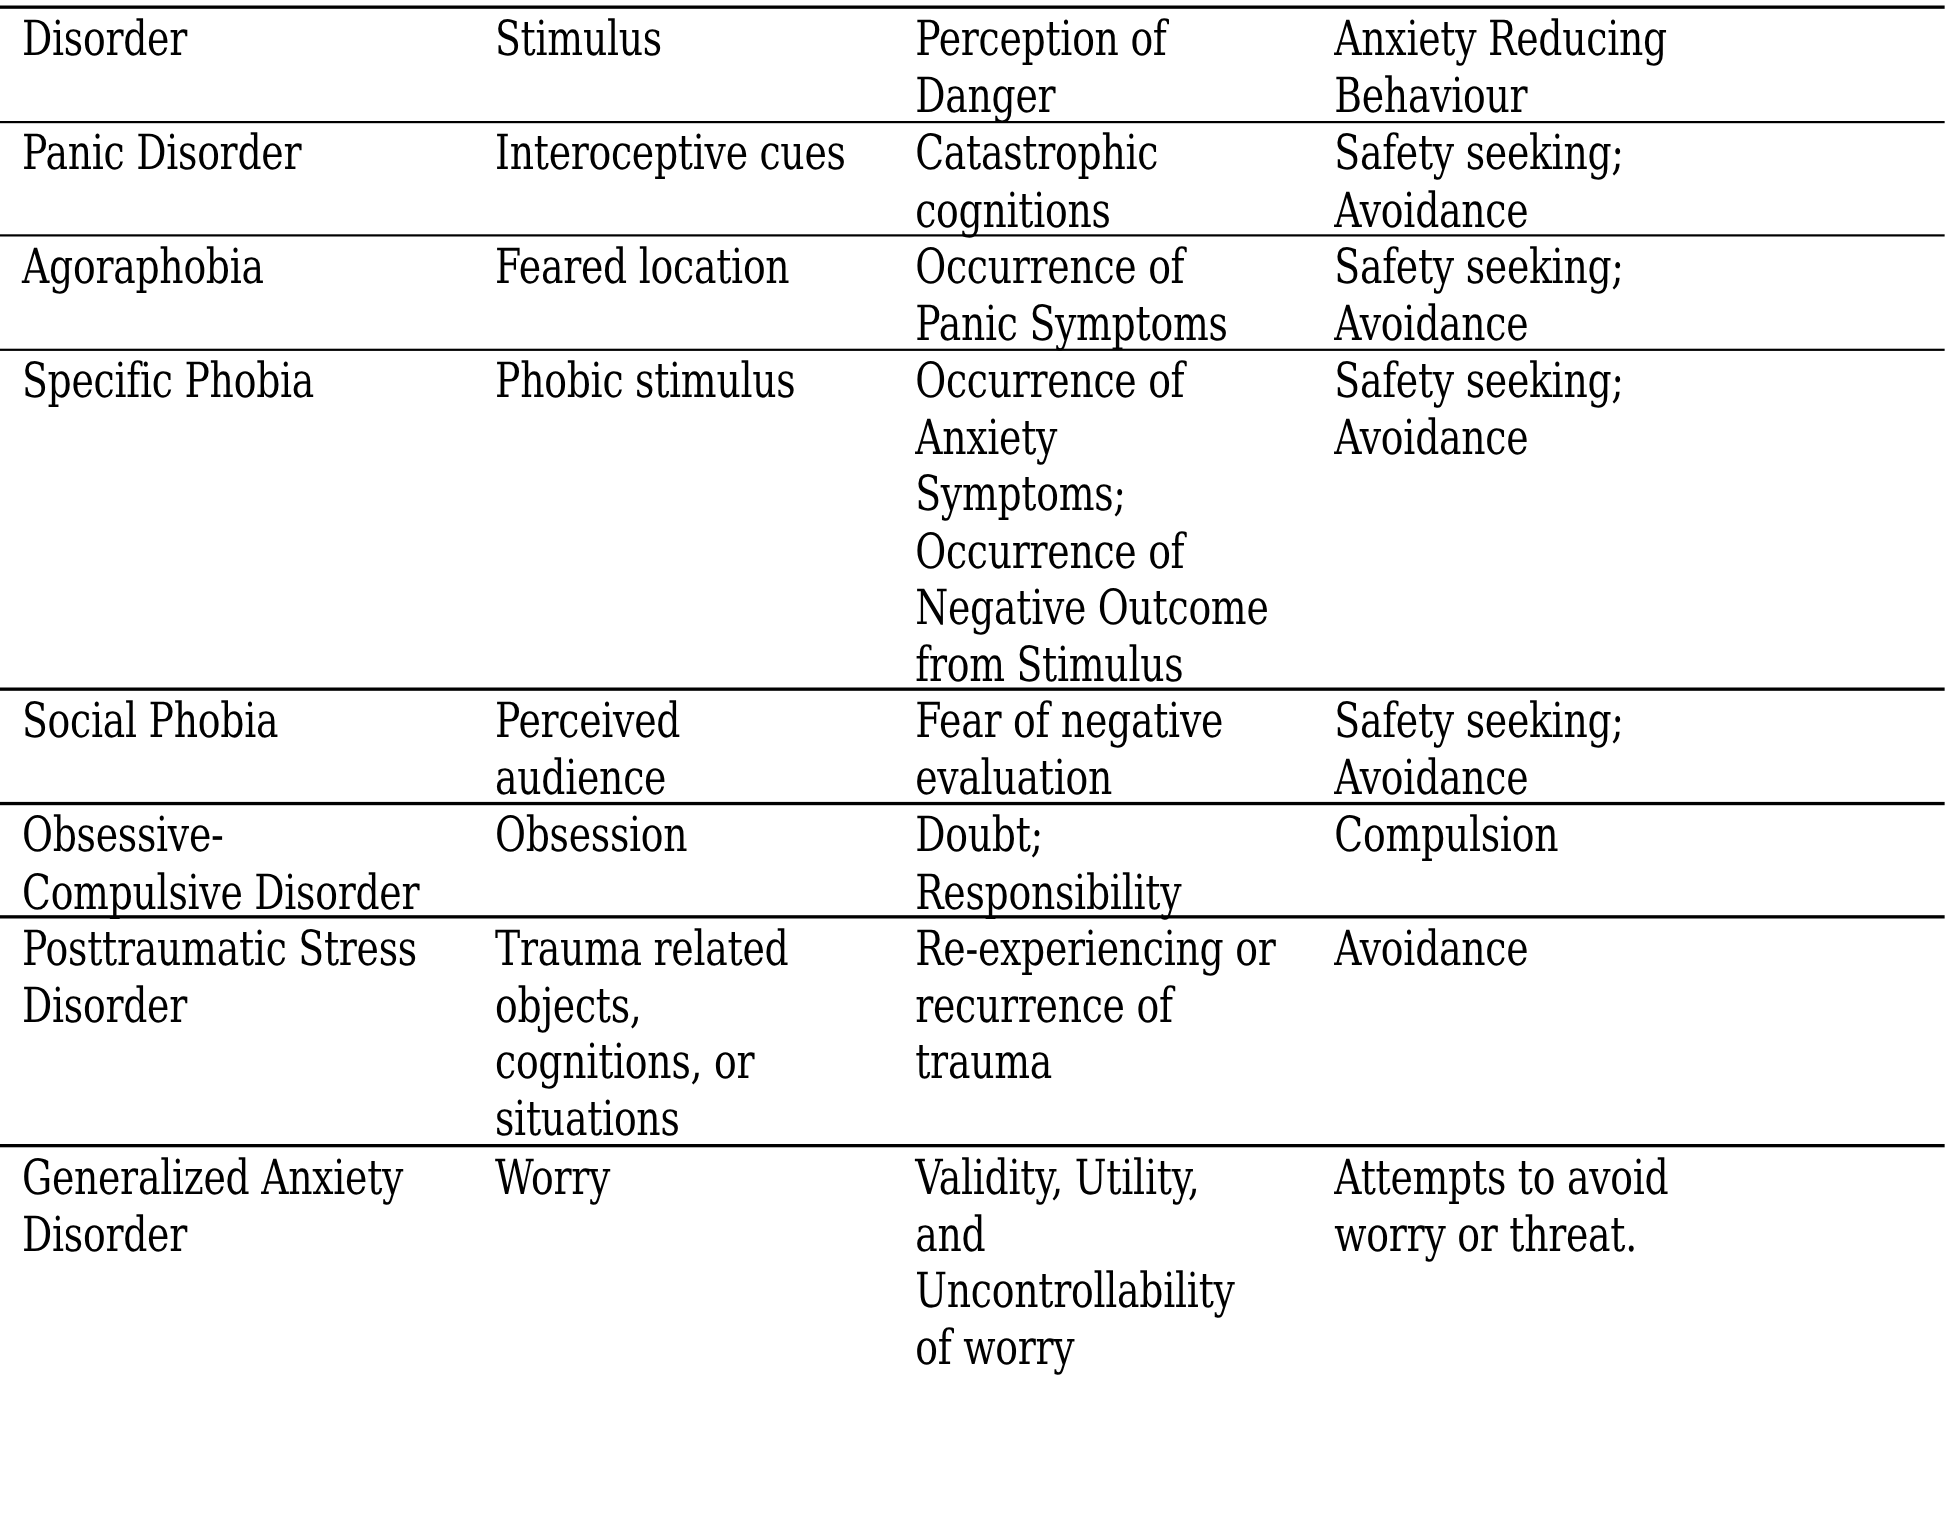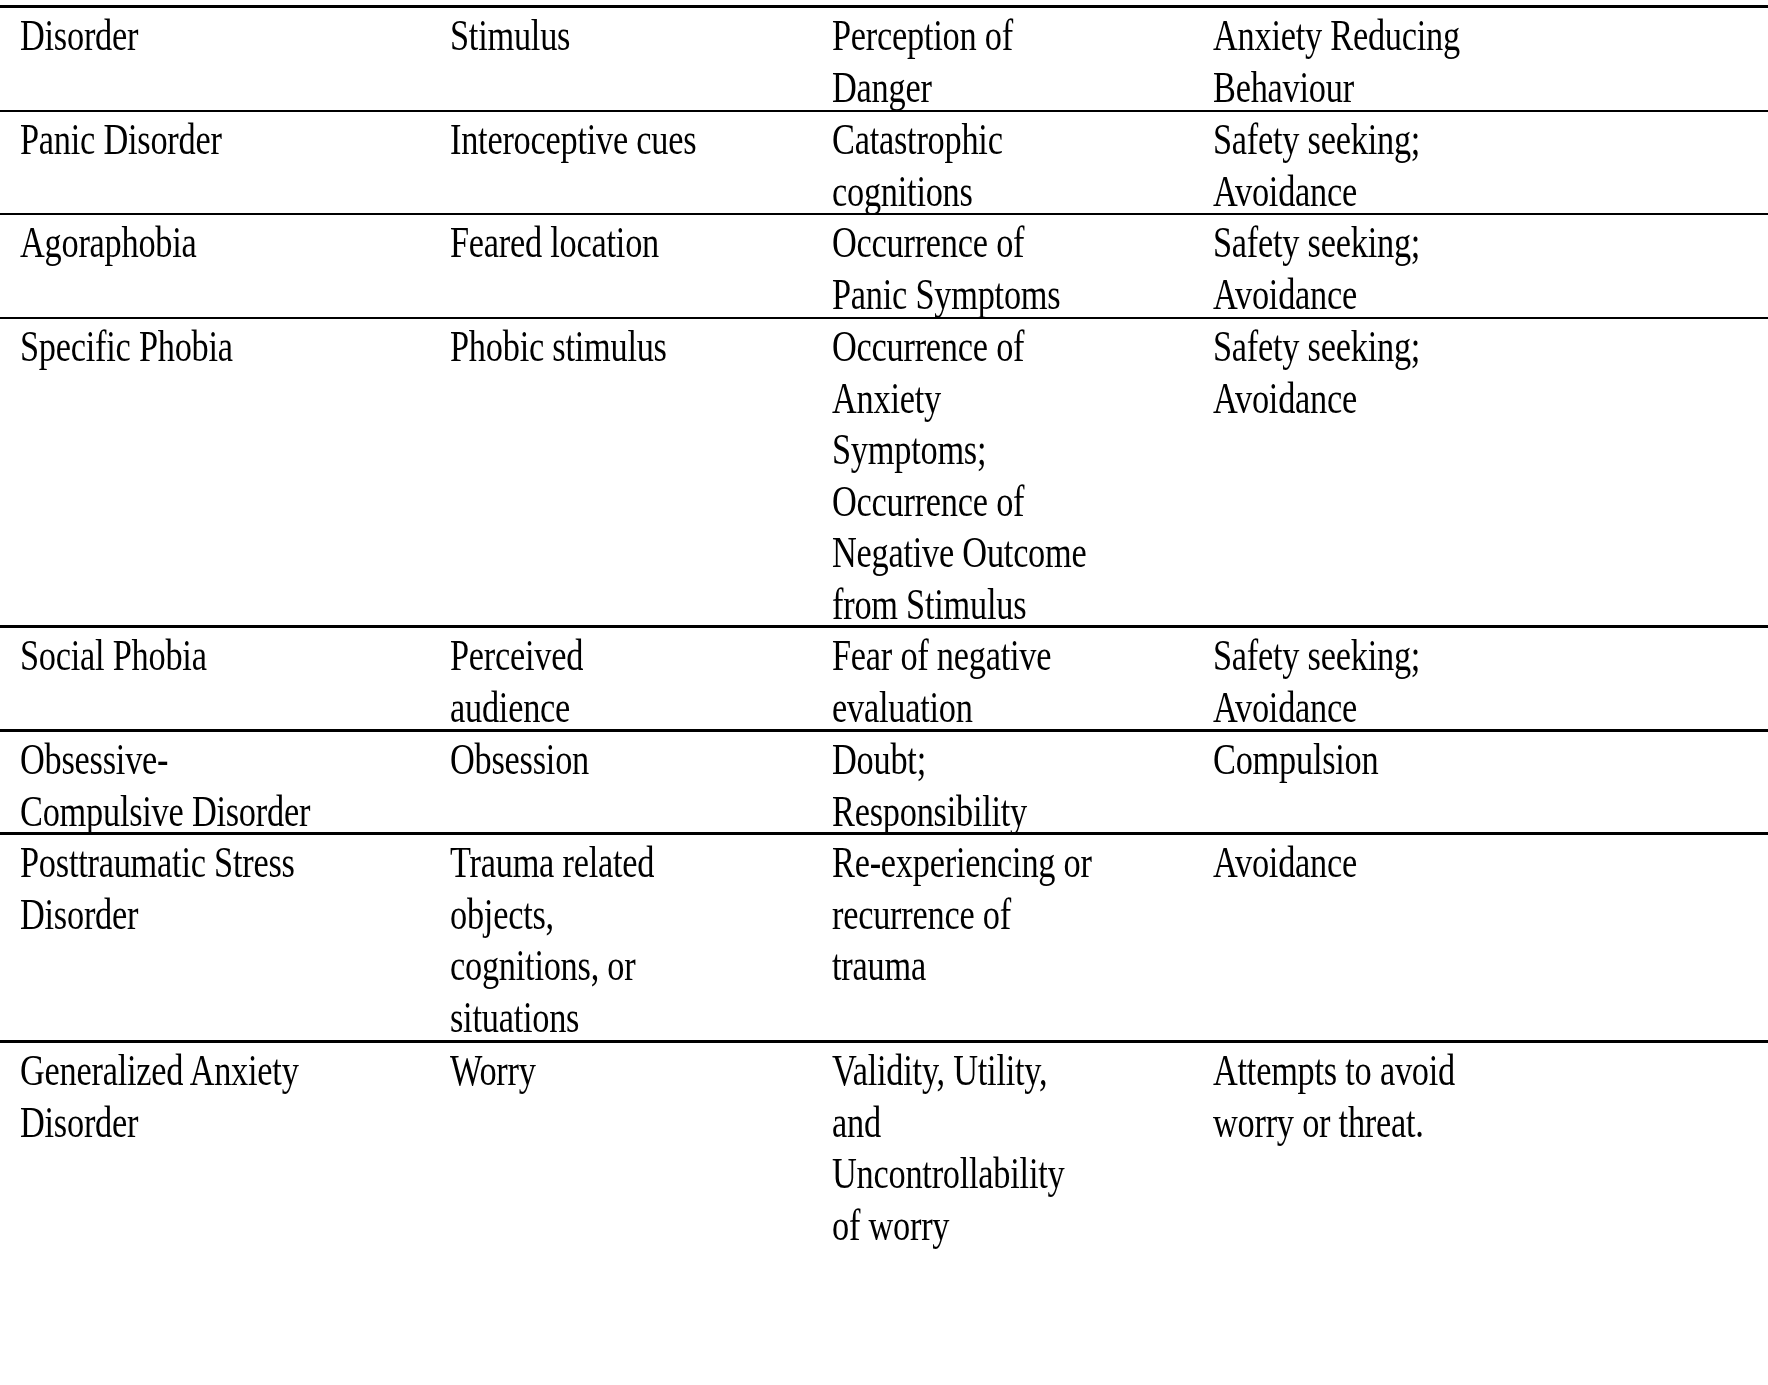--- a/index.html
+++ b/index.html
@@ -14,21 +14,20 @@
       position: relative;
       font-family: "DejaVu Serif", "Liberation Serif", serif;
       color: #000000;
     }
     .table {
       position: absolute;
       left: 0;
       top: 0;
       width: 1768px;
       height: 1385px;
-      font-family: Liberation Serif, serif;
     }
     .rule {
       position: absolute;
       left: 0;
       width: 1768px;
       background: #000;
       height: 1.5px;
     }
     .rule.thick { height: 2.5px; }
     .row {

